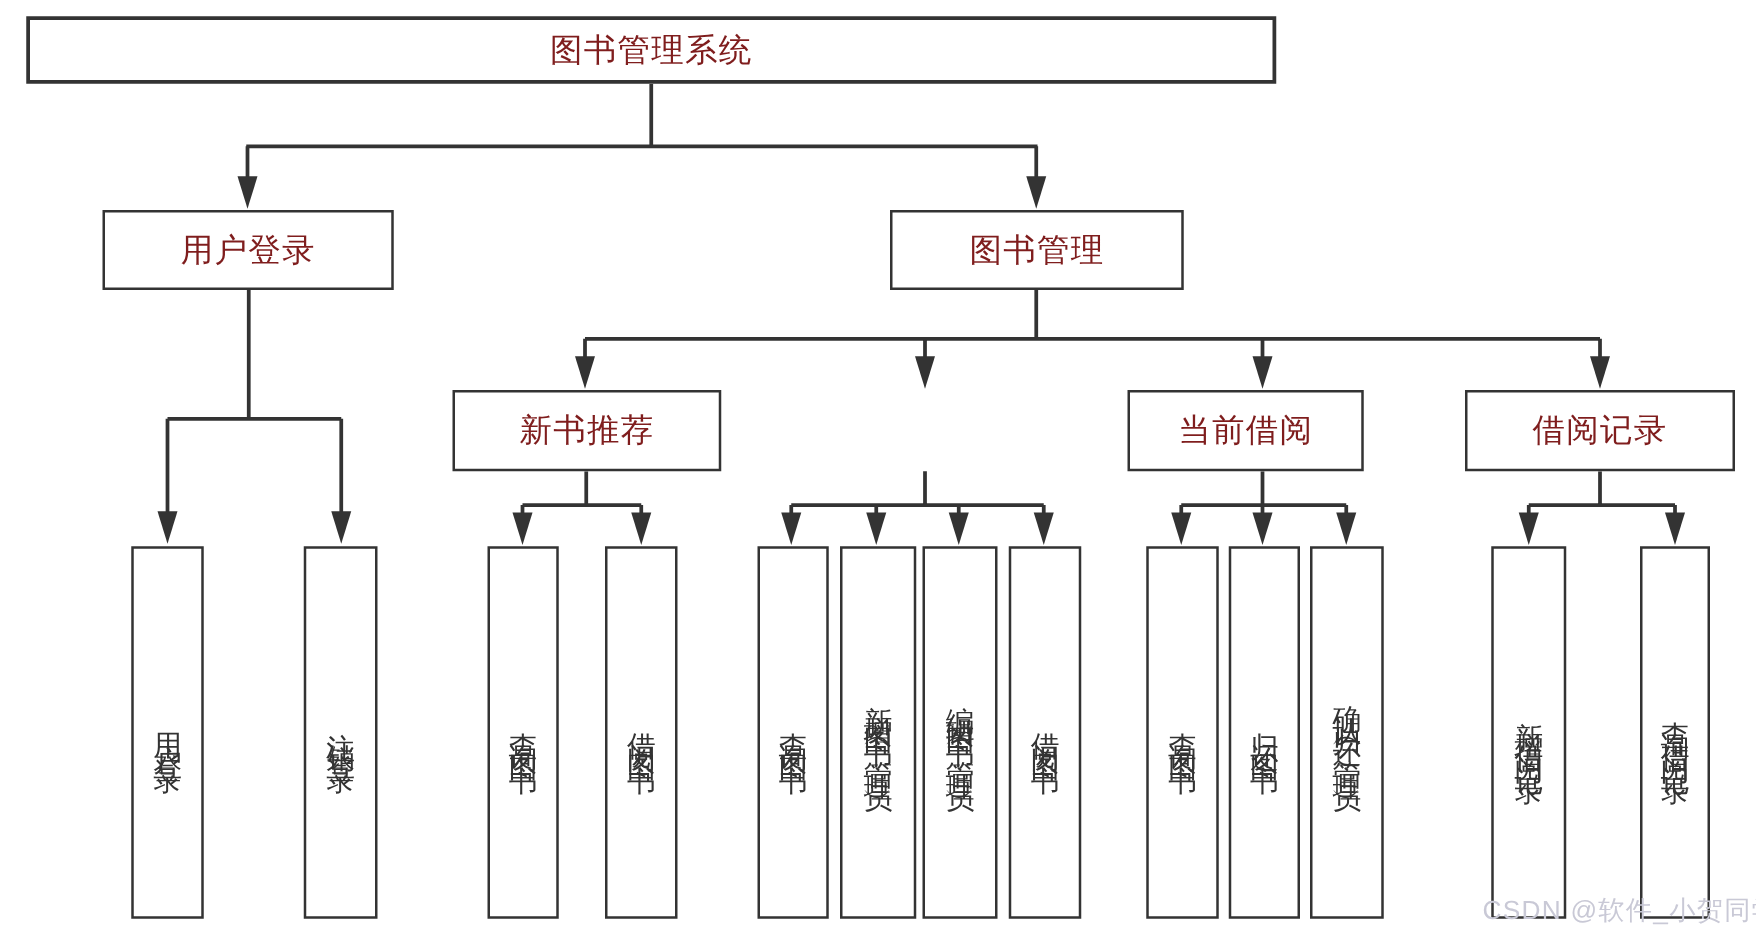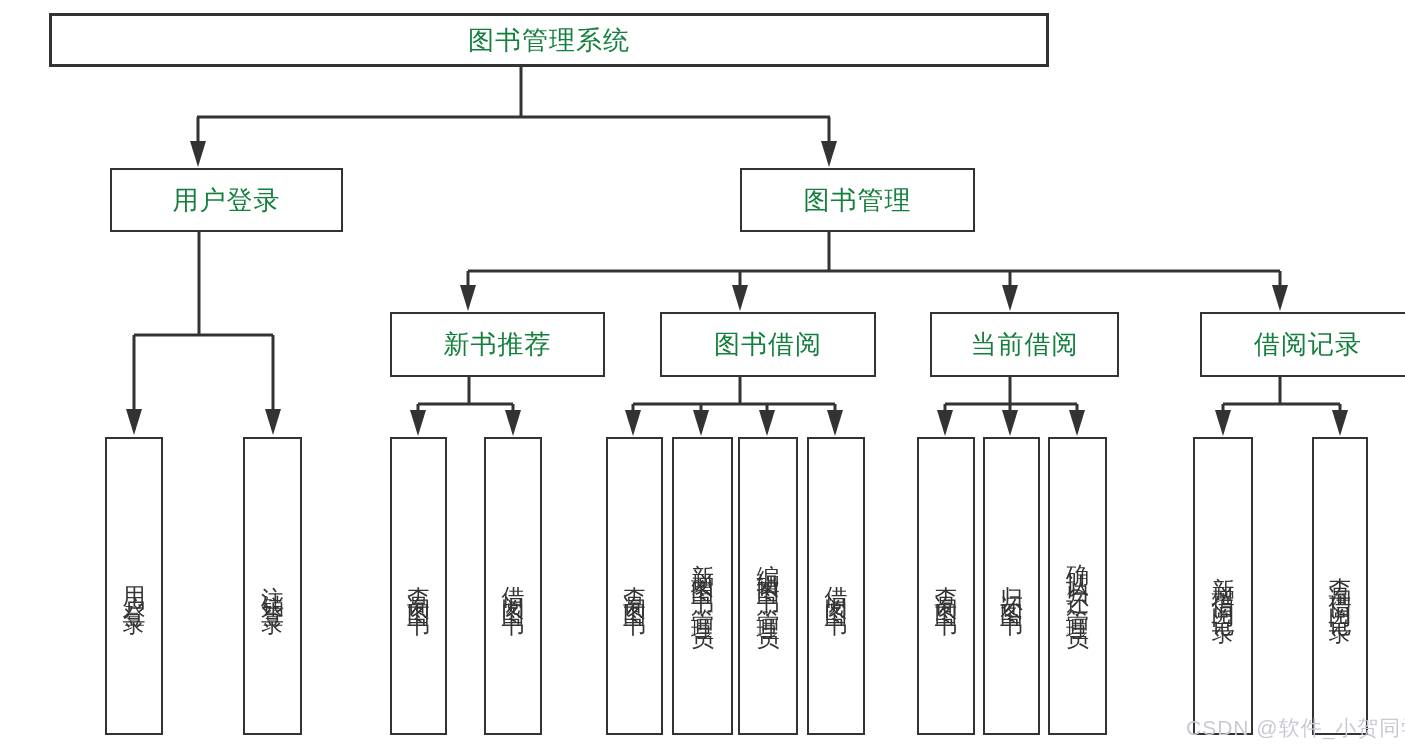--- a/index.html
+++ b/index.html
@@ -18,27 +18,26 @@
   .connectors {
     position: absolute;
     left: 0;
     top: 0;
   }
   .node {
     position: absolute;
     box-sizing: border-box;
     background: #ffffff;
     border: 2px solid #333333;
-    color: #15803d;
+    color: #7f1d1d;
     display: flex;
     align-items: center;
     justify-content: center;
     font-size: 26px;
     letter-spacing: 1px;
-    margin-left: 28px;
   }
   .node.root {
     border-width: 3px;
   }
   .vnode {
     position: absolute;
     box-sizing: border-box;
     background: #ffffff;
     border: 2px solid #333333;
     color: #333333;
@@ -110,23 +109,20 @@
   <div class="node" style="left:82px;top:168px;width:233px;height:64px">
     <span>用户登录</span>
   </div>
   <div class="node" style="left:712px;top:168px;width:235px;height:64px">
     <span>图书管理</span>
   </div>
 
   <div class="node" style="left:362px;top:312px;width:215px;height:65px">
     <span>新书推荐</span>
   </div>
-  <div class="node" style="left:632px;top:312px;width:216px;height:65px">
-    <span>图书借阅</span>
-  </div>
   <div class="node" style="left:902px;top:312px;width:189px;height:65px">
     <span>当前借阅</span>
   </div>
   <div class="node" style="left:1172px;top:312px;width:216px;height:65px">
     <span>借阅记录</span>
   </div>
 
   <div class="vnode" style="left:105px;top:437px;width:58px;height:298px">
     <span>用户登录</span>
   </div>

